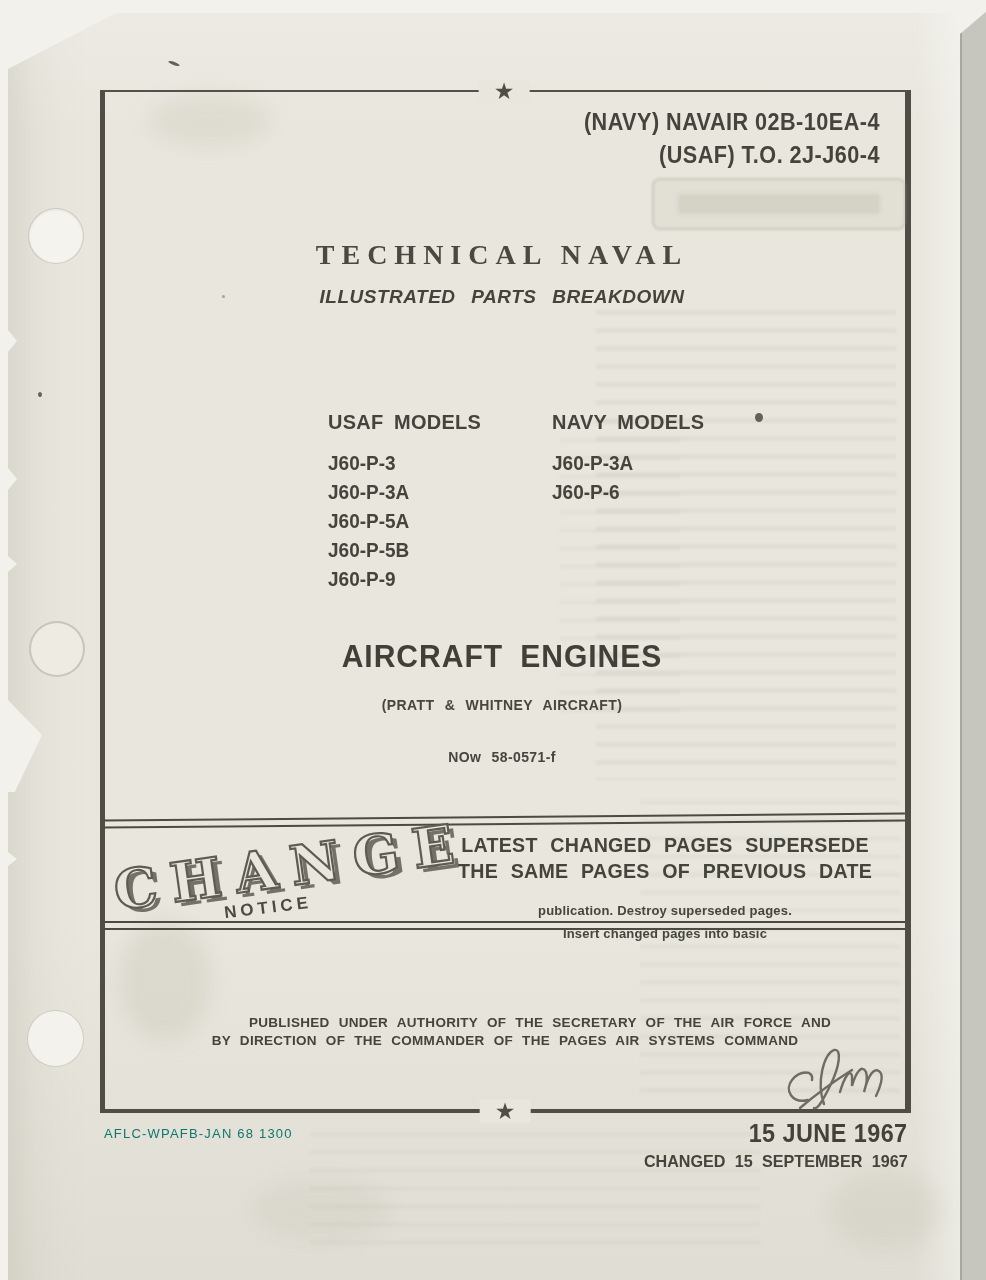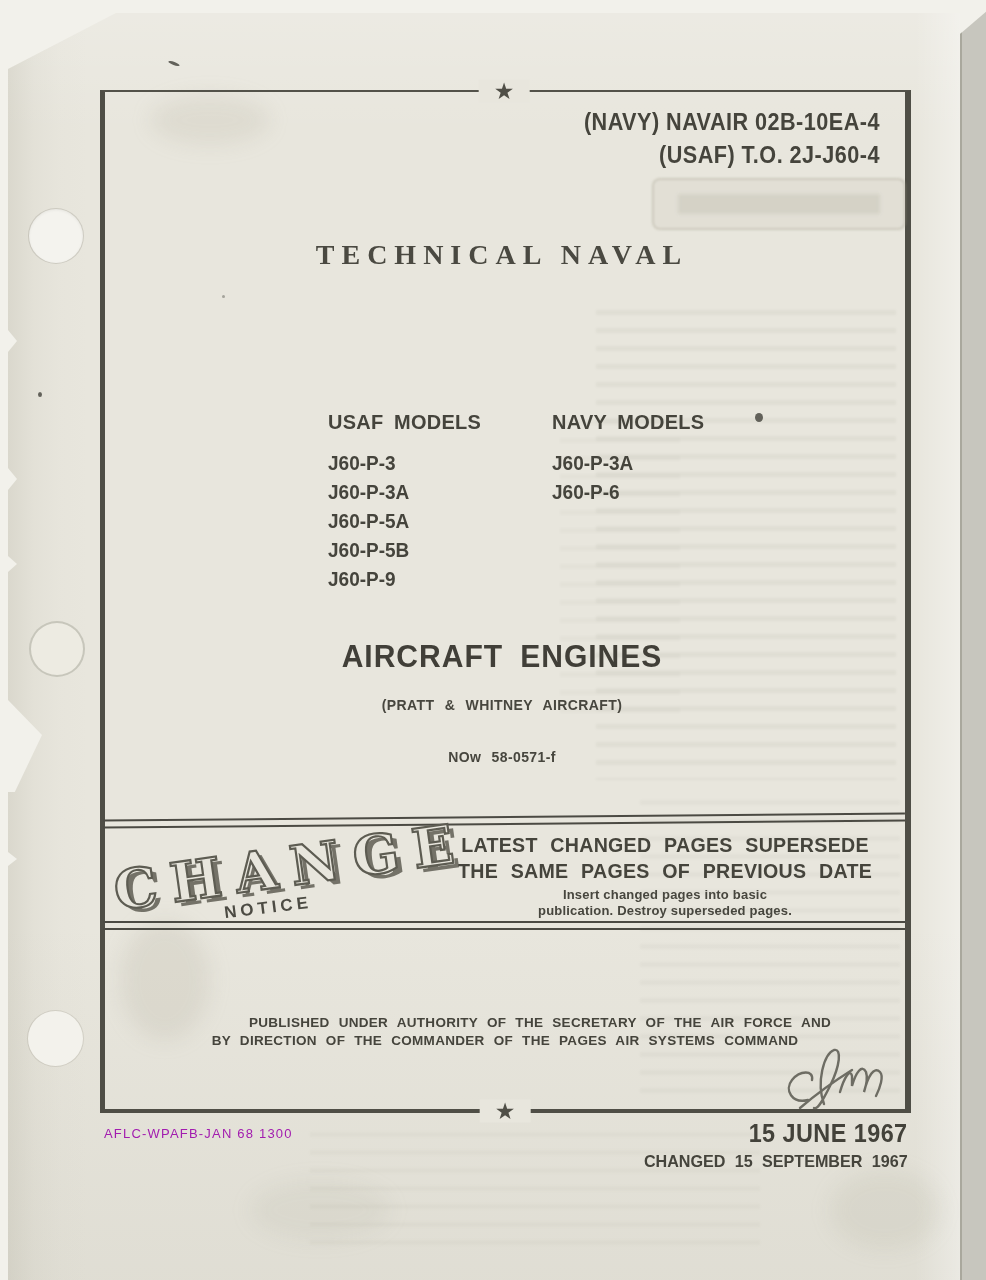--- a/index.html
+++ b/index.html
@@ -77,28 +77,28 @@
     text-shadow:5px 5px 0 rgba(86,85,75,0.8);
     transform:rotate(-8deg);transform-origin:0 100%;
   }
   .stamp-notice{
     position:absolute;left:224px;top:898px;font-weight:bold;font-size:17px;letter-spacing:4px;
     color:#4c4b43;transform:rotate(-7deg);
   }
   .headline{position:absolute;left:430px;width:470px;text-align:center;font-weight:bold;font-size:20px;word-spacing:7px;letter-spacing:0.3px;color:#45443c;transform:scaleX(0.98);}
   .hl1{top:834px;} .hl2{top:860px;}
   .notes{position:absolute;left:430px;width:470px;text-align:center;font-weight:bold;font-size:13px;letter-spacing:0.2px;color:#47463e;}
-  .nt1{top:887px;} .nt2{top:903px;}
+  .nt1{top:926px;} .nt2{top:903px;}
 
   .authority{position:absolute;left:105px;width:800px;text-align:center;font-weight:bold;font-size:13.5px;word-spacing:5px;letter-spacing:0.3px;color:#45443c;}
   .auth1{top:1015px;margin-left:35px;} .auth2{top:1033px;}
 
   .signature{position:absolute;left:778px;top:1038px;width:130px;height:80px;}
 
-  .form-code{position:absolute;left:104px;top:1126px;font-size:13px;letter-spacing:1.2px;color:#a21caf;}
+  .form-code{position:absolute;left:104px;top:1126px;font-size:13px;letter-spacing:1.2px;color:#0f766e;}
   .issue-date{position:absolute;right:78px;top:1118px;font-weight:bold;font-size:26px;letter-spacing:0.5px;color:#43423a;transform:scaleX(0.9);transform-origin:100% 0;}
   .change-date{position:absolute;right:78px;top:1152px;font-weight:bold;font-size:17px;word-spacing:5px;color:#45443c;transform:scaleX(0.95);transform-origin:100% 0;}
 
   
   .ghostrows{position:absolute;filter:blur(1.2px);opacity:0.55;
     background:repeating-linear-gradient(180deg, rgba(120,117,100,0.13) 0 5px, transparent 5px 18px);}
   .gr1{left:596px;top:310px;width:300px;height:470px;}
   .gr2{left:640px;top:800px;width:260px;height:300px;opacity:0.4;}
   .gr3{left:310px;top:1132px;width:450px;height:120px;opacity:0.35;}
   .gr4{left:560px;top:420px;width:120px;height:300px;opacity:0.3;}
@@ -139,20 +139,21 @@
   <div class="star star-top">★</div>
   <div class="star star-bottom">★</div>
 
   <div class="idblock">
     <div>(NAVY) NAVAIR 02B-10EA-4</div>
     <div>(USAF) T.O. 2J-J60-4</div>
   </div>
   <div class="ghostbox"></div>
 
   <div class="centerwrap doc-title">TECHNICAL NAVAL</div>
+  <div class="centerwrap doc-subtitle">ILLUSTRATED PARTS BREAKDOWN</div>
 
   <div class="col-head" style="left:328px;top:410px;">USAF MODELS</div>
   <div class="model-list" style="left:328px;top:449px;">
     <div>J60-P-3</div>
     <div>J60-P-3A</div>
     <div>J60-P-5A</div>
     <div>J60-P-5B</div>
     <div>J60-P-9</div>
   </div>
   <div class="col-head" style="left:552px;top:410px;">NAVY MODELS</div>

